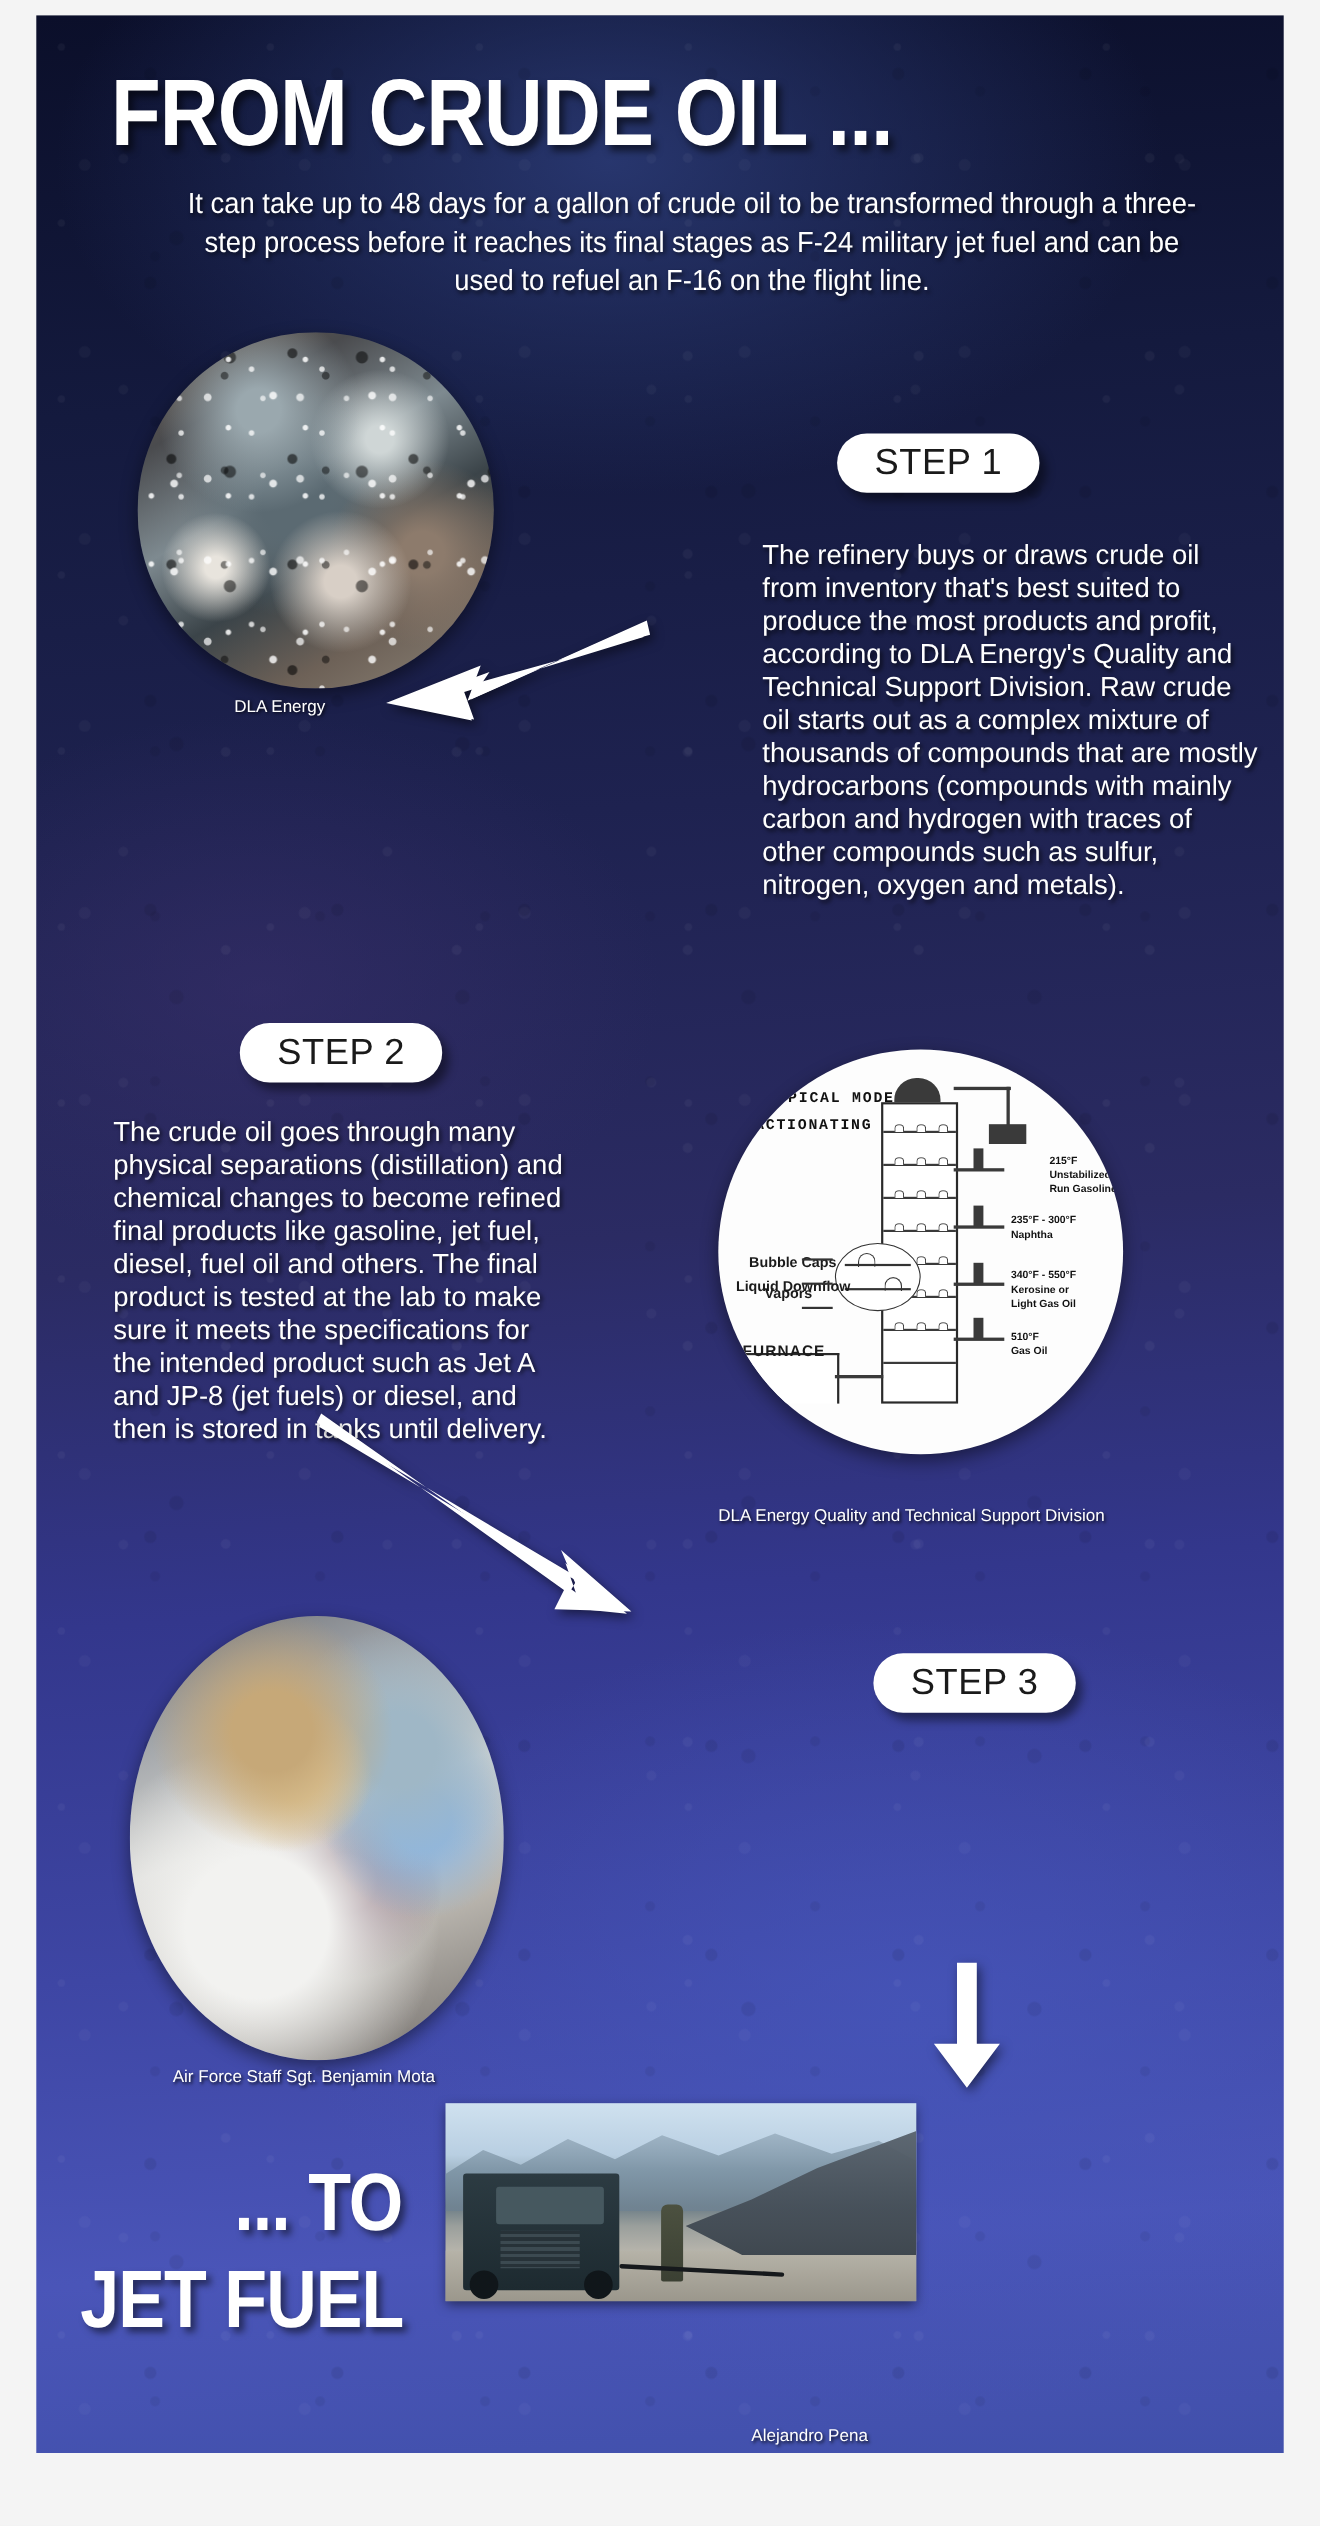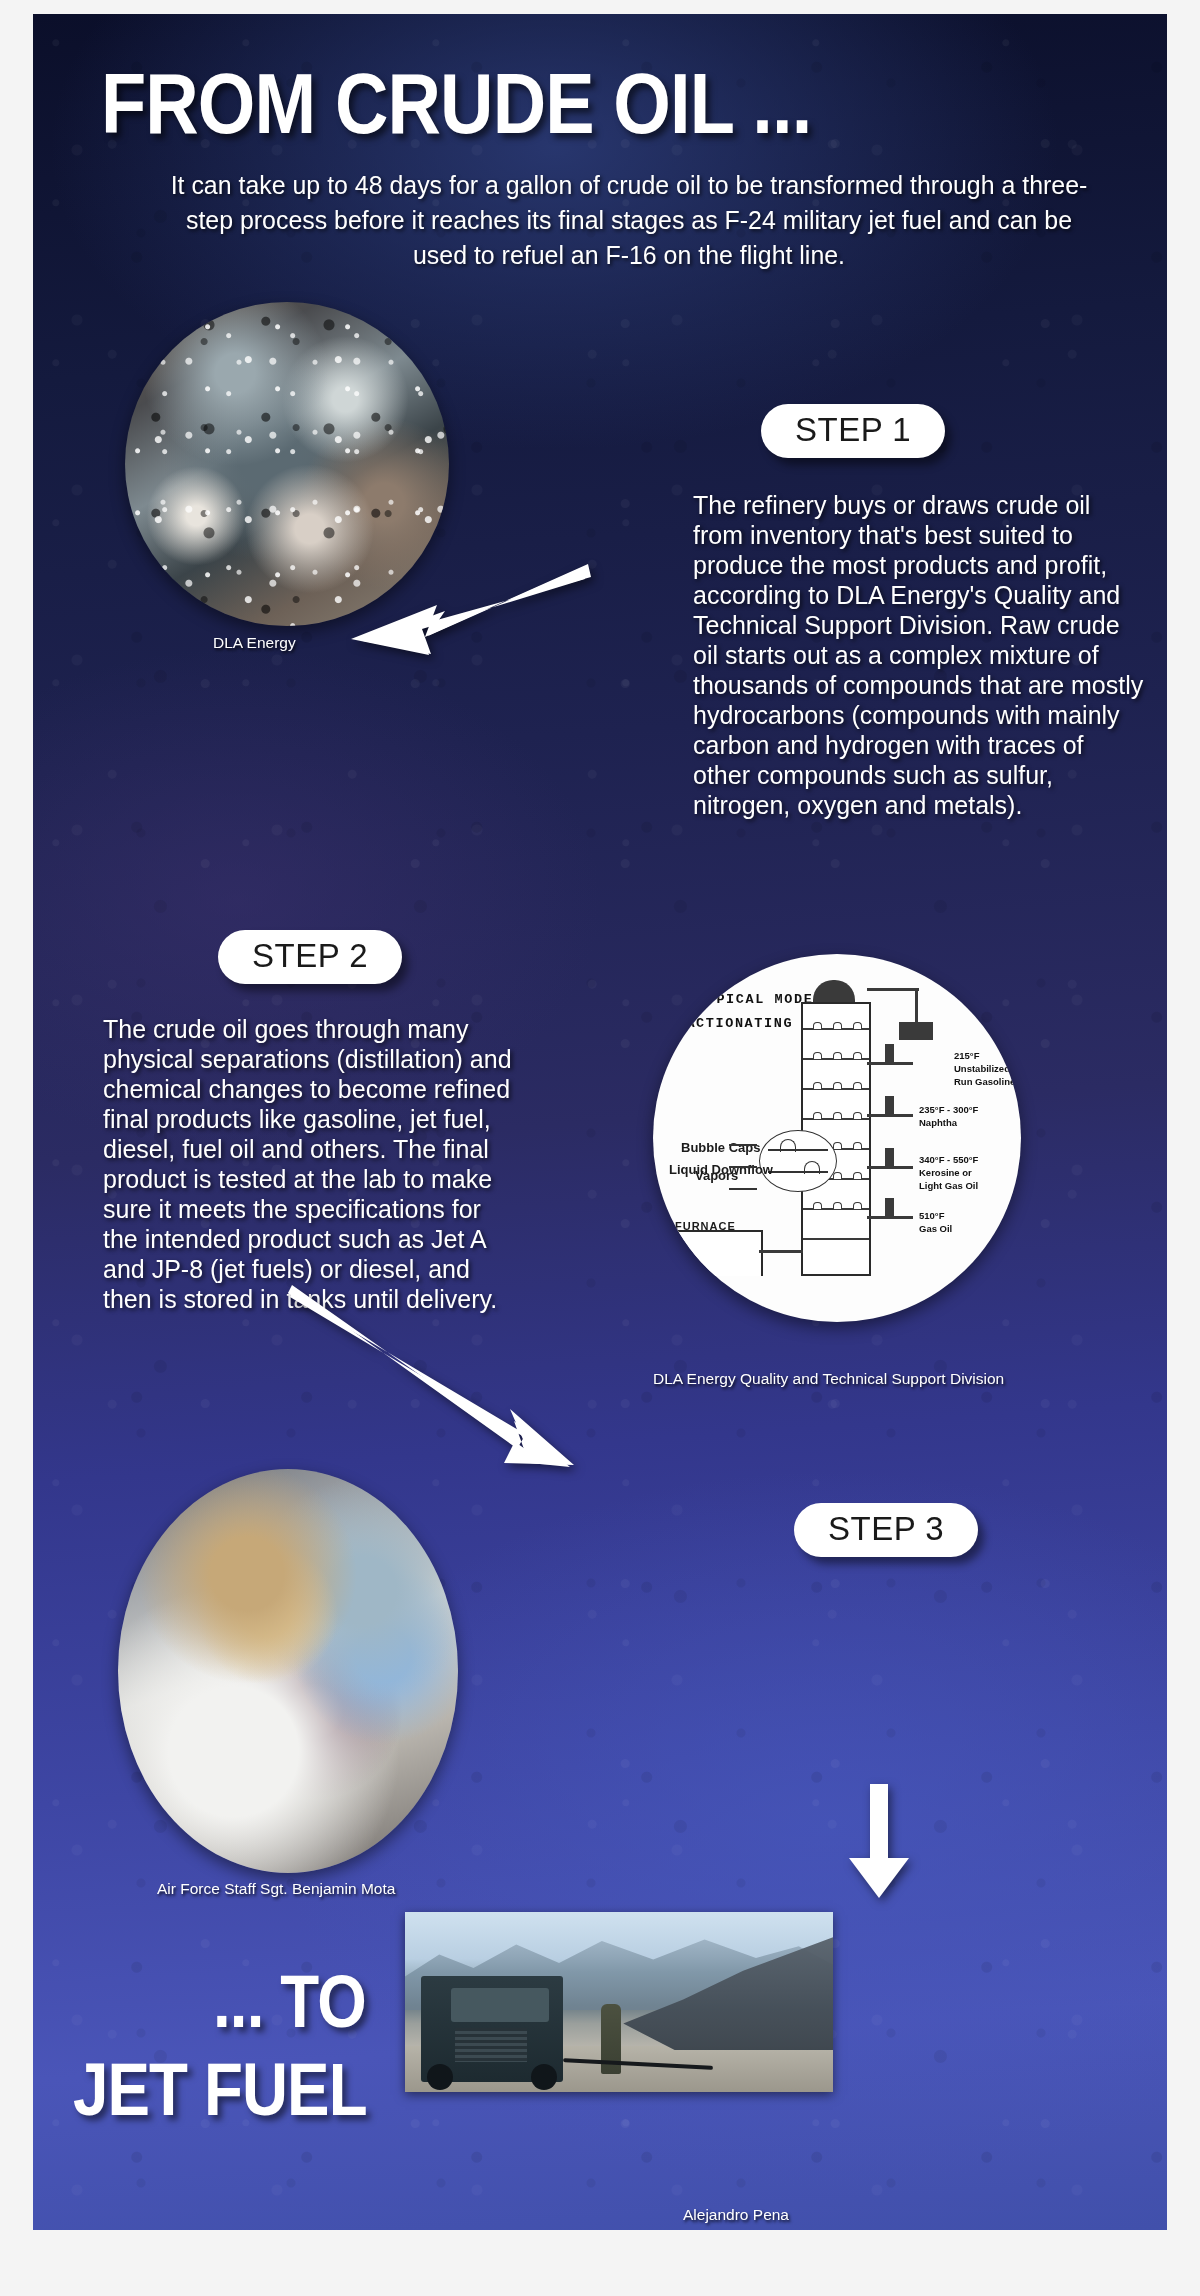--- a/index.html
+++ b/index.html
@@ -64,21 +64,21 @@
 
   
   .pill{
     position:absolute;z-index:8;
     background:#fff;border-radius:40px;
     color:#1a1a1a;font-size:33px;letter-spacing:.5px;
     padding:7px 34px 9px 34px;
     box-shadow:6px 7px 9px rgba(0,0,0,.45);
     white-space:nowrap;
   }
-  #pill1{left:728px;top:380px;margin-top:10px;}
+  #pill1{left:728px;top:380px;}
   #pill2{left:185px;top:916px;}
   #pill3{left:761px;top:1489px;}
 
   
   .body-copy{
     position:absolute;z-index:7;
     color:#fff;font-size:25px;line-height:1.2;
     text-shadow:2px 2px 4px rgba(0,0,0,.75);
   }
   #copy1{left:660px;top:476px;width:452px;}
@@ -294,21 +294,21 @@
           <div style="position:absolute;left:44px;top:30px;width:14px;height:12px;border:1.5px solid #333;border-bottom:none;border-radius:8px 8px 0 0;"></div>
         </div>
         <div class="dg-lbl" style="left:28px;top:186px;">Bubble Caps</div>
         <div class="dg-lbl" style="left:16px;top:208px;">Liquid Downflow</div>
         <div class="dg-lbl" style="left:42px;top:214px;">Vapors</div>
         <div style="position:absolute;left:76px;top:190px;width:28px;height:1.5px;background:#333;"></div>
         <div style="position:absolute;left:76px;top:212px;width:28px;height:1.5px;background:#333;"></div>
         <div style="position:absolute;left:76px;top:234px;width:28px;height:1.5px;background:#333;"></div>
 
         <div class="dg-furnace"></div>
-        <div class="dg-lbl" style="left:22px;top:266px;font-size:11px;letter-spacing:1px;">FURNACE</div>
+        <div class="dg-lbl" style="left:22px;top:266px;font-size:14px;letter-spacing:1px;">FURNACE</div>
         <div class="dg-pipe" style="left:106px;top:296px;width:44px;height:3px;"></div>
       </div>
     </div>
     <div class="caption" id="cap-tower">DLA Energy Quality and Technical Support Division</div>
 
     <svg class="arrow" style="left:255px;top:1265px;" width="290" height="210" viewBox="0 0 290 210">
       <path d="M4 6 L240 172 L222 130 L286 186 L216 184 L232 152 L0 14 Z" fill="#ffffff"></path>
       <path d="M6 10 L238 176 L226 142 L282 188 L222 182 L236 158 L2 18 Z" fill="#ffffff"></path>
     </svg>
 

